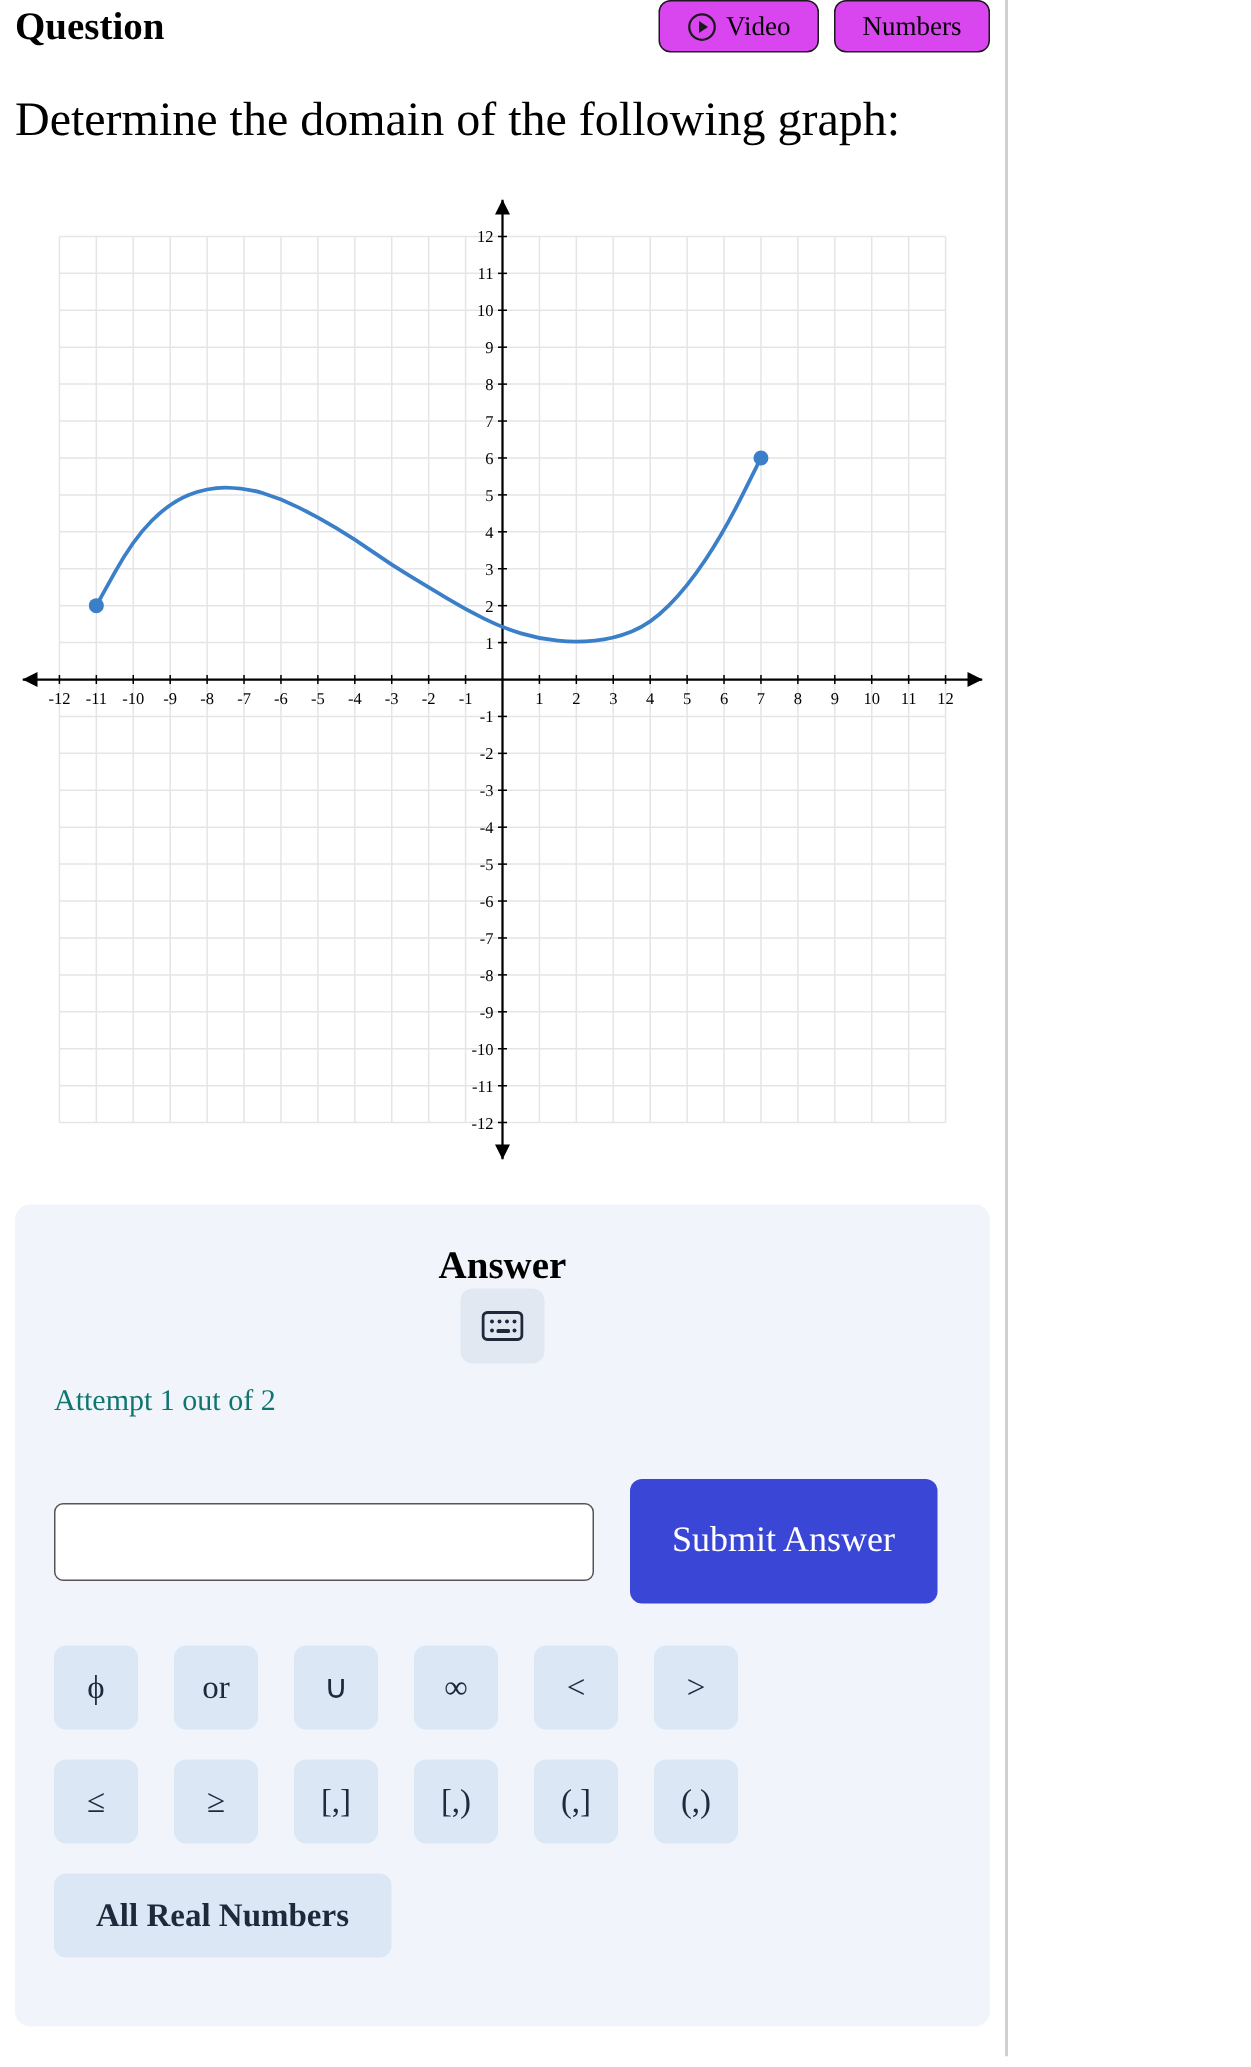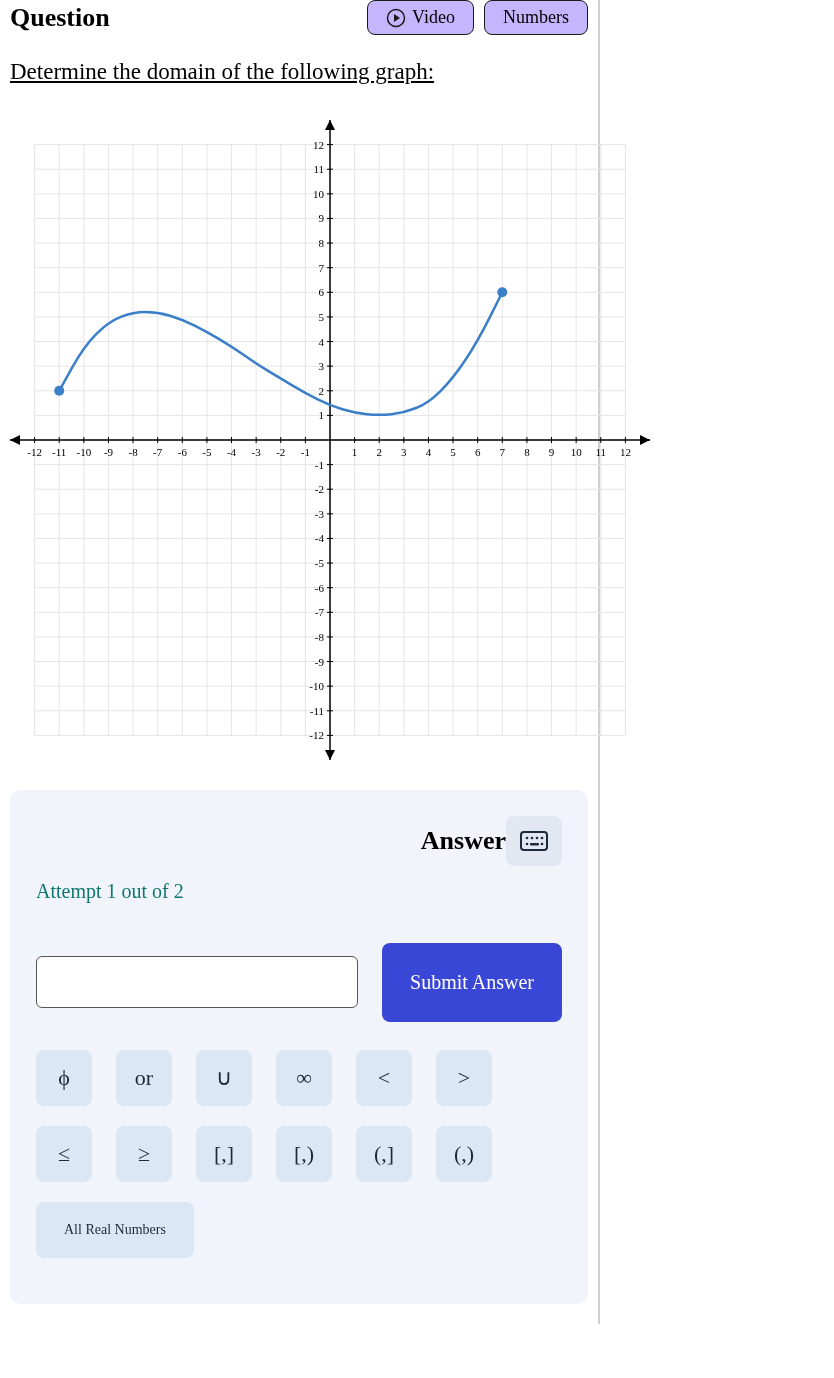--- a/index.html
+++ b/index.html
@@ -6,21 +6,21 @@
   body {
     margin: 0;
     font-family: Georgia, 'Times New Roman', serif;
     background: #fff;
     width: 834px;
   }
   .page {
     display: flex;
   }
   .main {
-    width: 600px;
+    width: 672px;
     border-right: 2px solid #d0d0d0;
     padding: 0 10px 20px 10px;
   }
   .aside {
     width: 162px;
     background: #fff;
   }
   .header-row {
     display: flex;
     align-items: center;
@@ -35,45 +35,45 @@
   }
   .top-btn {
     border: 1.5px solid #1a1a1a;
     border-radius: 8px;
     padding: 6px 18px;
     font-size: 18px;
     display: inline-flex;
     align-items: center;
     gap: 6px;
     cursor: pointer;
-    background: #c4b5fd;
+    background: #d946ef;
   }
   .top-btns { display: flex; gap: 10px; }
   .prompt {
-    font-size: 23px;
+    font-size: 32px;
     line-height: 1.5;
     margin: 10px 0 30px 0;
-    text-decoration: underline;
   }
   .graph-wrap {
     width: 640px;
     height: 640px;
     position: relative;
     margin: 0 auto 30px auto;
   }
   .answer-panel {
     background: #f1f5fb;
     border-radius: 10px;
     padding: 26px;
     margin-top: 10px;
   }
   .answer-head {
     display: flex;
-    justify-content: flex-end;
-    align-items: center;
+    justify-content: center;
+    align-items: center;
+    flex-direction: column;
   }
   .answer-title {
     font-weight: bold;
     font-size: 26px;
     margin: 0;
   }
   .kb-btn {
     background: #e2e8f2;
     border-radius: 8px;
     width: 56px;
@@ -103,21 +103,21 @@
     background: #fff;
     font-size: 18px;
     padding: 0 10px;
   }
   .submit-btn {
     background: #3a46d6;
     color: #fff;
     border: none;
     border-radius: 8px;
     padding: 28px 28px;
-    font-size: 20px;
+    font-size: 24px;
     cursor: pointer;
     font-family: Georgia, serif;
   }
   .sym-row {
     display: flex;
     gap: 24px;
     margin-bottom: 20px;
     flex-wrap: wrap;
   }
   .sym-btn {
@@ -129,21 +129,22 @@
     align-items: center;
     justify-content: center;
     font-size: 22px;
     cursor: pointer;
     padding: 0 14px;
     font-family: Georgia, serif;
     color: #1e293b;
   }
   .sym-btn.wide {
     padding: 0 28px;
-    font-size: 14px;
+    font-size: 22px;
+    font-weight: bold;
   }
 </style>
 </head>
 <body>
 
 <div class="page">
   <div class="main">
     <div class="header-row">
       <h2 class="q-heading">Question</h2>
       <div class="top-btns">

